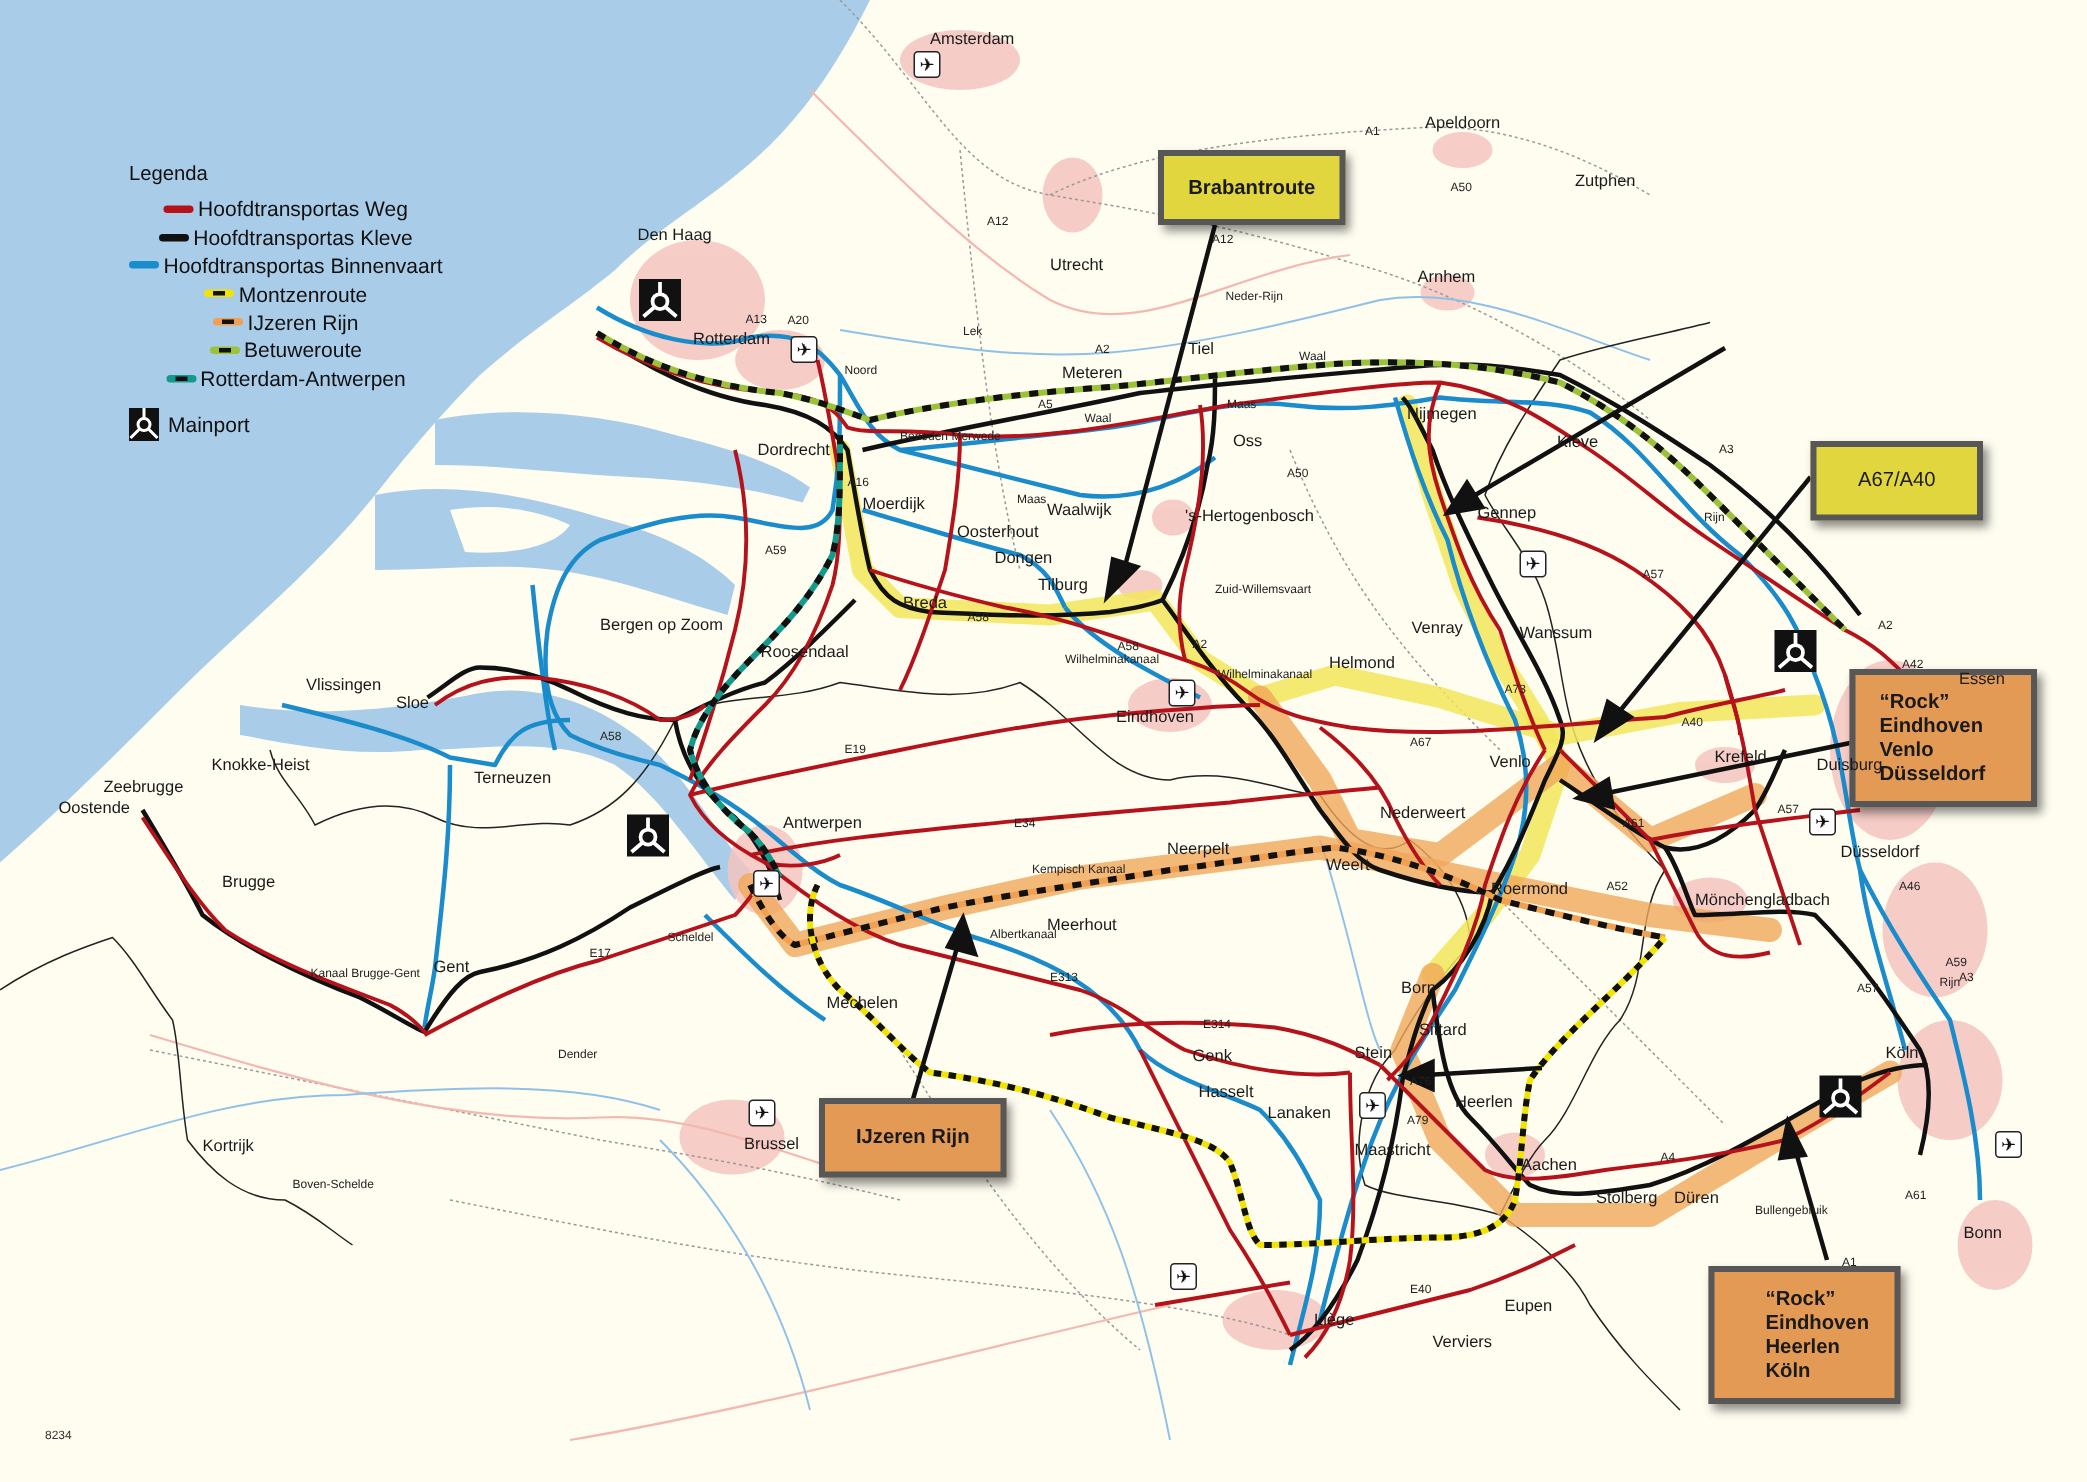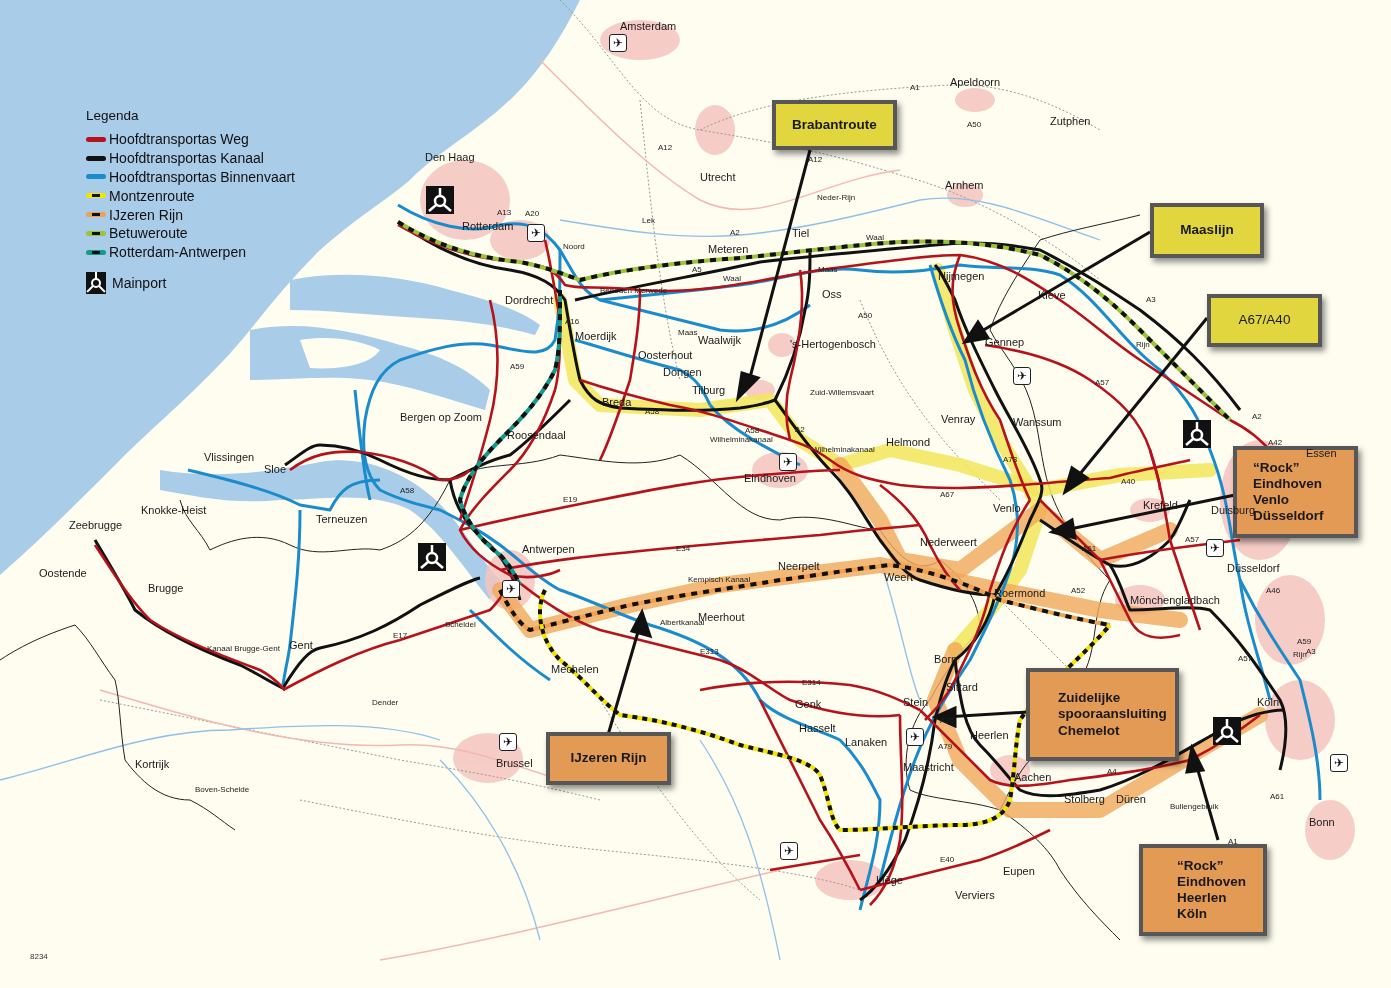--- a/index.html
+++ b/index.html
@@ -2,21 +2,21 @@
 <html><head>
 <meta charset="utf-8">
 <style>
   html,body{margin:0;padding:0;background:#fefdf0;}
   #map{position:relative;width:1391px;height:988px;overflow:hidden;background:#fefdf0;font-family:"Liberation Sans",sans-serif;}
   svg#base{position:absolute;left:0;top:0;}
   .lbl{position:absolute;font-size:11px;color:#1a1a1a;white-space:nowrap;line-height:1;}
   .lbl.small{font-size:8px;color:#222;}
   .legend{position:absolute;left:86px;top:108px;font-size:14px;color:#111;}
   .legend .title{font-size:13.5px;margin-bottom:7px;}
-  .legend .row{display:flex;align-items:center;height:18.8px;}
+  .legend .row{display:flex;align-items:center;height:18.8px;justify-content:center;}
   .legend .sw{width:20px;height:5px;border-radius:3px;margin-right:3px;position:relative;}
   .legend .sw i{position:absolute;left:6px;right:6px;top:1px;height:3px;background:#111;}
   .legend .mp{display:flex;align-items:center;margin-top:10px;}
   .mp-icon{width:20px;height:22px;background:#111;position:relative;display:inline-block;}
   .callout{position:absolute;border:4px solid #575757;box-shadow:3px 4px 6px rgba(0,0,0,.45);display:flex;align-items:center;justify-content:center;font-weight:bold;font-size:13.5px;color:#1a1a1a;text-align:center;line-height:1.2;box-sizing:border-box;}
   .callout.y{background:#e1d63e;}
   .callout.o{background:#e39a55;}
   .callout.left{justify-content:flex-start;padding-left:22px;text-align:left;}
   .airport{position:absolute;width:16px;height:16px;border:1.5px solid #222;border-radius:3px;background:#fff;font-size:12px;line-height:16px;text-align:center;color:#111;}
   .mainport{position:absolute;width:28px;height:28px;background:#111;}
@@ -184,21 +184,21 @@
   </svg>
 
   <div class="legend">
     <div class="title">Legenda</div>
     <div class="row">
       <span class="sw" style="background:#b5121b"></span>
       <span>Hoofdtransportas Weg</span>
     </div>
     <div class="row">
       <span class="sw" style="background:#111"></span>
-      <span>Hoofdtransportas Kanaal</span>
+      <span>Hoofdtransportas Kleve</span>
     </div>
     <div class="row">
       <span class="sw" style="background:#1a8ccc"></span>
       <span>Hoofdtransportas Binnenvaart</span>
     </div>
     <div class="row">
       <span class="sw" style="background:#f2e400">
           <i></i>
         </span>
       <span>Montzenroute</span>
@@ -230,39 +230,29 @@
             <line x1="13" y1="14" x2="19" y2="20" stroke="#fff" stroke-width="2"></line>
           </svg>
       </span>
       <span style="margin-left:6px">Mainport</span>
     </div>
   </div>
 
   <div class="callout y" style="left:772px;top:100px;width:125px;height:50px;">
     <span>Brabantroute</span>
   </div>
-  <div class="callout y" style="left:1150px;top:203px;width:114px;height:55px;">
-    <span>Maaslijn</span>
-  </div>
   <div class="callout y" style="left:1207px;top:294px;width:115px;height:53px;font-weight:normal;">
     <span>A67/A40</span>
   </div>
   <div class="callout o left" style="left:1233px;top:446px;width:125px;height:92px;padding-left:16px;">
     <div>
       <div>“Rock”</div>
       <div>Eindhoven</div>
       <div>Venlo</div>
       <div>Düsseldorf</div>
-    </div>
-  </div>
-  <div class="callout o left" style="left:1026px;top:668px;width:153px;height:93px;padding-left:28px;">
-    <div>
-      <div>Zuidelijke</div>
-      <div>spooraansluiting</div>
-      <div>Chemelot</div>
     </div>
   </div>
   <div class="callout o" style="left:546px;top:732px;width:125px;height:53px;">
     <span>IJzeren Rijn</span>
   </div>
   <div class="callout o left" style="left:1139px;top:844px;width:128px;height:92px;padding-left:34px;">
     <div>
       <div>“Rock”</div>
       <div>Eindhoven</div>
       <div>Heerlen</div>
@@ -302,21 +292,21 @@
       <div class="lbl" style="left: 744px; top: 473px;">Eindhoven</div>
       <div class="lbl" style="left: 993px; top: 503px;">Venlo</div>
       <div class="lbl" style="left: 1143px; top: 500px;">Krefeld</div>
       <div class="lbl" style="left: 1211px; top: 505px;">Duisburg</div>
       <div class="lbl" style="left: 1258px; top: 448px; padding-left: 48px;">Essen</div>
       <div class="lbl" style="left: 141px; top: 505px;">Knokke-Heist</div>
       <div class="lbl" style="left: 316px; top: 514px;">Terneuzen</div>
       <div class="lbl" style="left: 69px; top: 520px;">Zeebrugge</div>
       <div class="lbl" style="left: 920px; top: 537px;">Nederweert</div>
       <div class="lbl" style="left: 522px; top: 544px;">Antwerpen</div>
-      <div class="lbl" style="left: 39px; top: 568px;">Oostende</div>
+      <div class="lbl" style="left: 39px; top: 534px;">Oostende</div>
       <div class="lbl" style="left: 1227px; top: 563px;">Düsseldorf</div>
       <div class="lbl" style="left: 778px; top: 561px;">Neerpelt</div>
       <div class="lbl" style="left: 884px; top: 572px;">Weert</div>
       <div class="lbl" style="left: 148px; top: 583px;">Brugge</div>
       <div class="lbl" style="left: 994px; top: 588px;">Roermond</div>
       <div class="lbl" style="left: 1130px; top: 595px;">Mönchengladbach</div>
       <div class="lbl" style="left: 698px; top: 612px;">Meerhout</div>
       <div class="lbl" style="left: 289px; top: 640px;">Gent</div>
       <div class="lbl" style="left: 934px; top: 654px;">Born</div>
       <div class="lbl" style="left: 519px; top: 664px; padding-left: 32px;">Mechelen</div>

